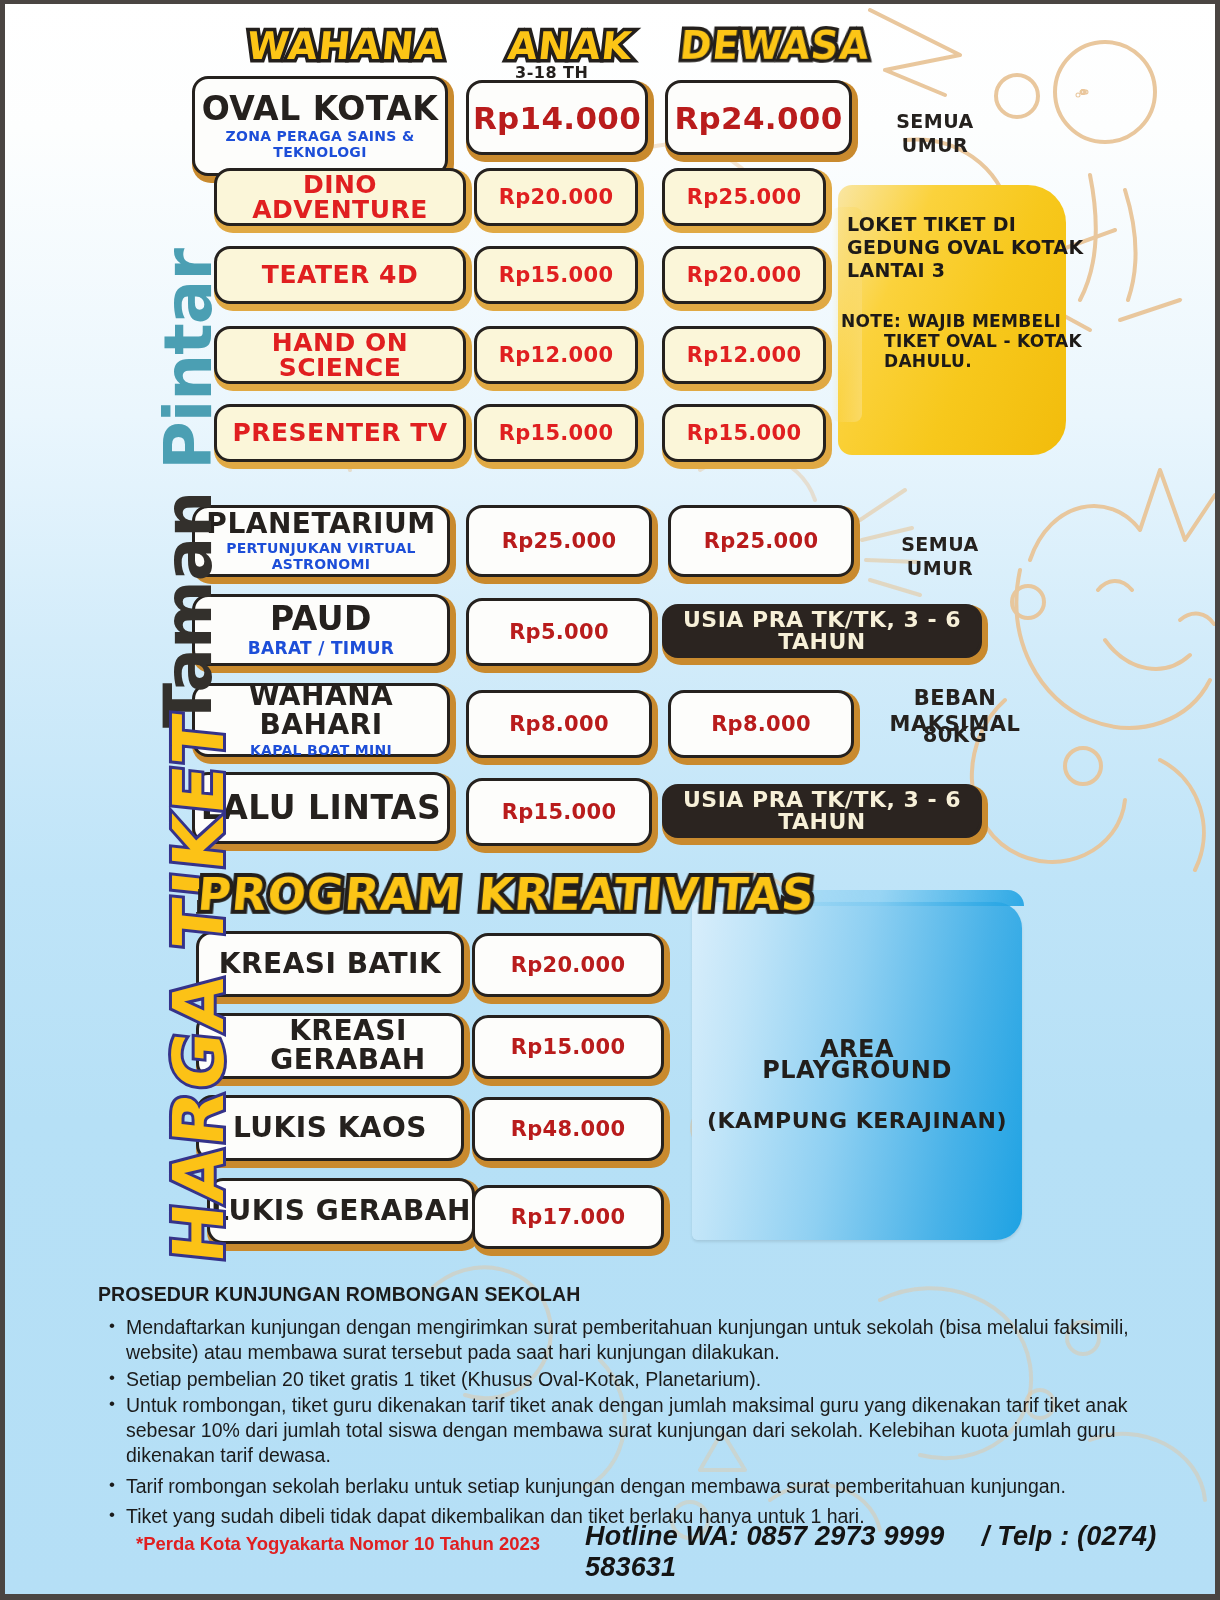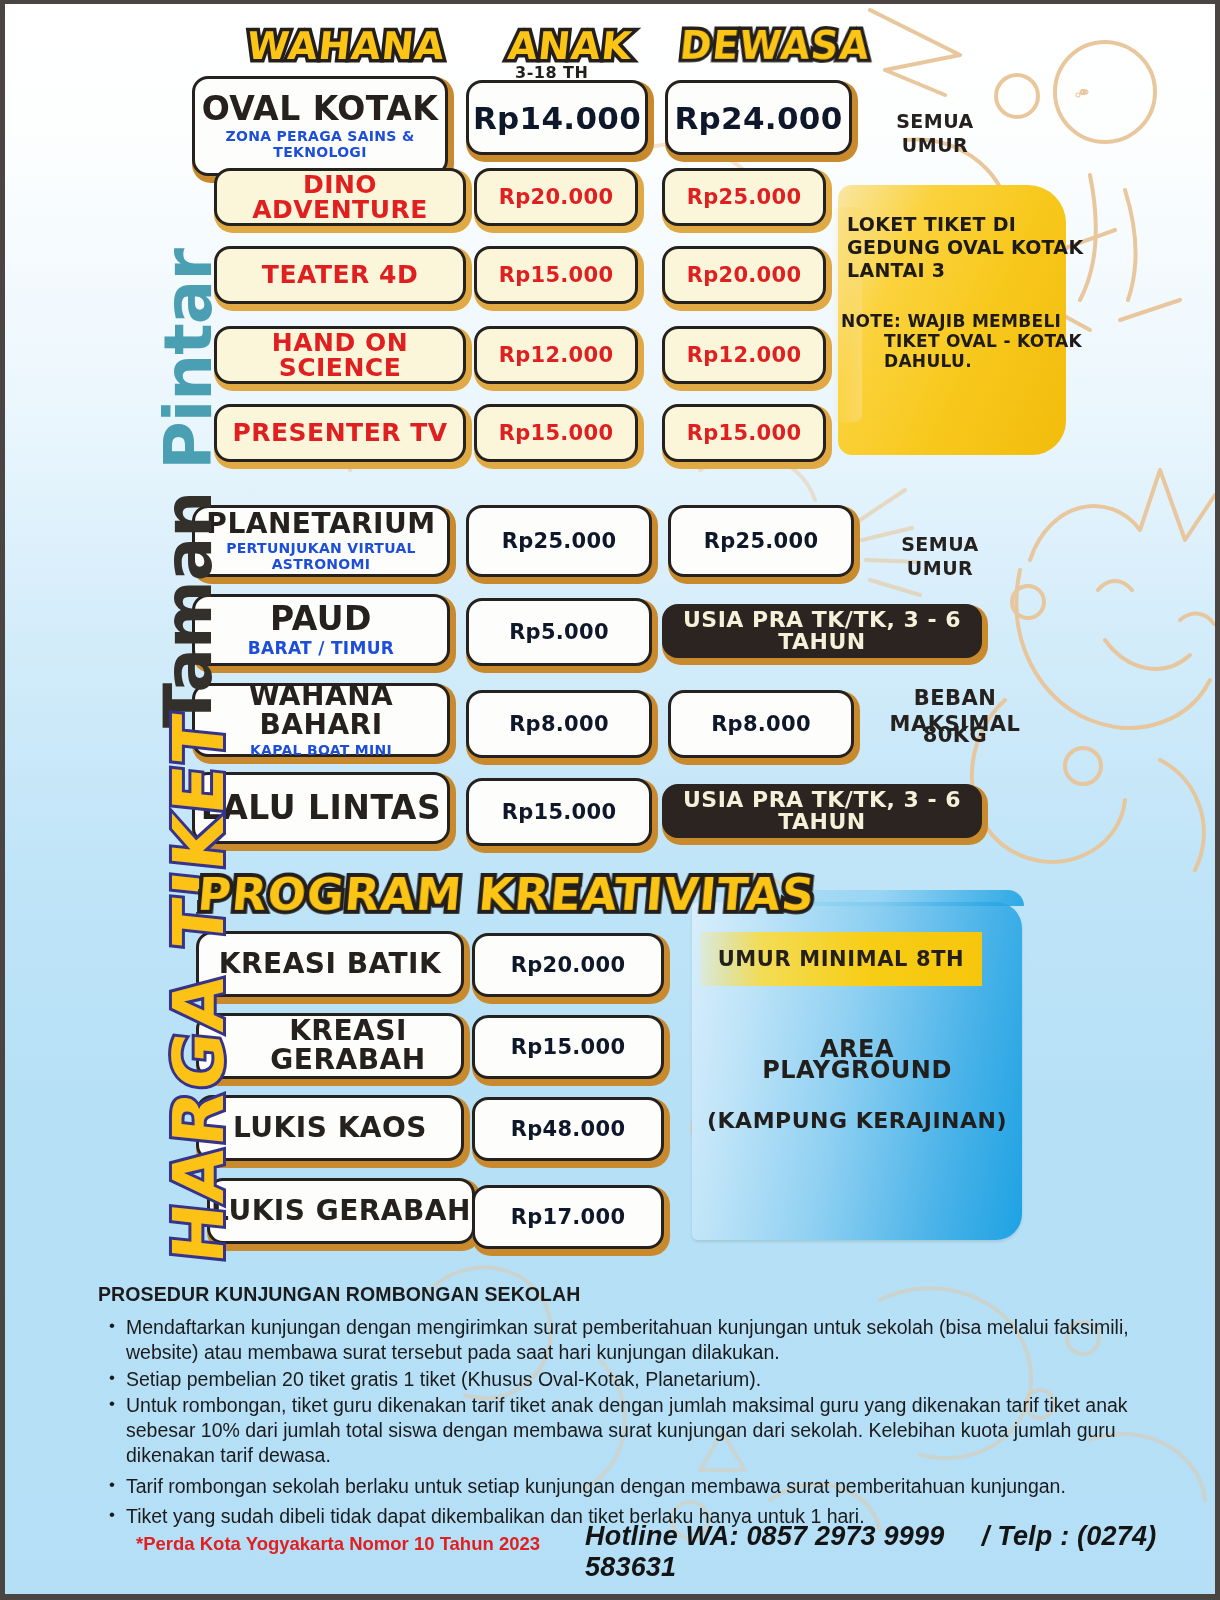--- a/index.html
+++ b/index.html
@@ -120,21 +120,21 @@
   .card .sub{
     font-weight:bold;
     color:#1d4ed8;
     letter-spacing:0.3px;
     margin-top:2px;
   }
   .card.cream .name, .card.cream .price{ color:#e01f20; }
   .card.dark .name{ color:#f7f0d8; }
   .card .price{
     font-weight:bold;
-    color:#0f172a;
+    color:#b91c1c;
     letter-spacing:0.3px;
   }
 
   
   .n-lg  { font-size:33px; }
   .n-md  { font-size:28px; }
   .n-sm  { font-size:25px; }
   .n-xs  { font-size:22px; }
   .s-sm  { font-size:14px; }
   .s-md  { font-size:17px; }
@@ -527,23 +527,20 @@
   <div class="card white" style="left:466px; top:778px; width:186px; height:68px;">
     <div class="price p-md">Rp15.000</div>
   </div>
   <div class="card dark" style="left:662px; top:784px; width:320px; height:54px;">
     <div class="name n-xs">USIA PRA TK/TK, 3 - 6 TAHUN</div>
   </div>
 
   <div id="prog-head">PROGRAM KREATIVITAS</div>
 
   <div id="blue-panel"></div>
-  <div id="yellow-strip">
-    <span>UMUR MINIMAL 8TH</span>
-  </div>
   <div class="bluetext" style="top:1037px; font-size:24px;">AREA</div>
   <div class="bluetext" style="top:1058px; font-size:24px;">PLAYGROUND</div>
   <div class="bluetext" style="top:1109px; font-size:22px;">(KAMPUNG KERAJINAN)</div>
 
   <div class="card white" style="left:196px; top:931px; width:268px; height:66px;">
     <div class="name n-md">KREASI BATIK</div>
   </div>
   <div class="card white" style="left:472px; top:933px; width:192px; height:64px;">
     <div class="price p-md">Rp20.000</div>
   </div>

